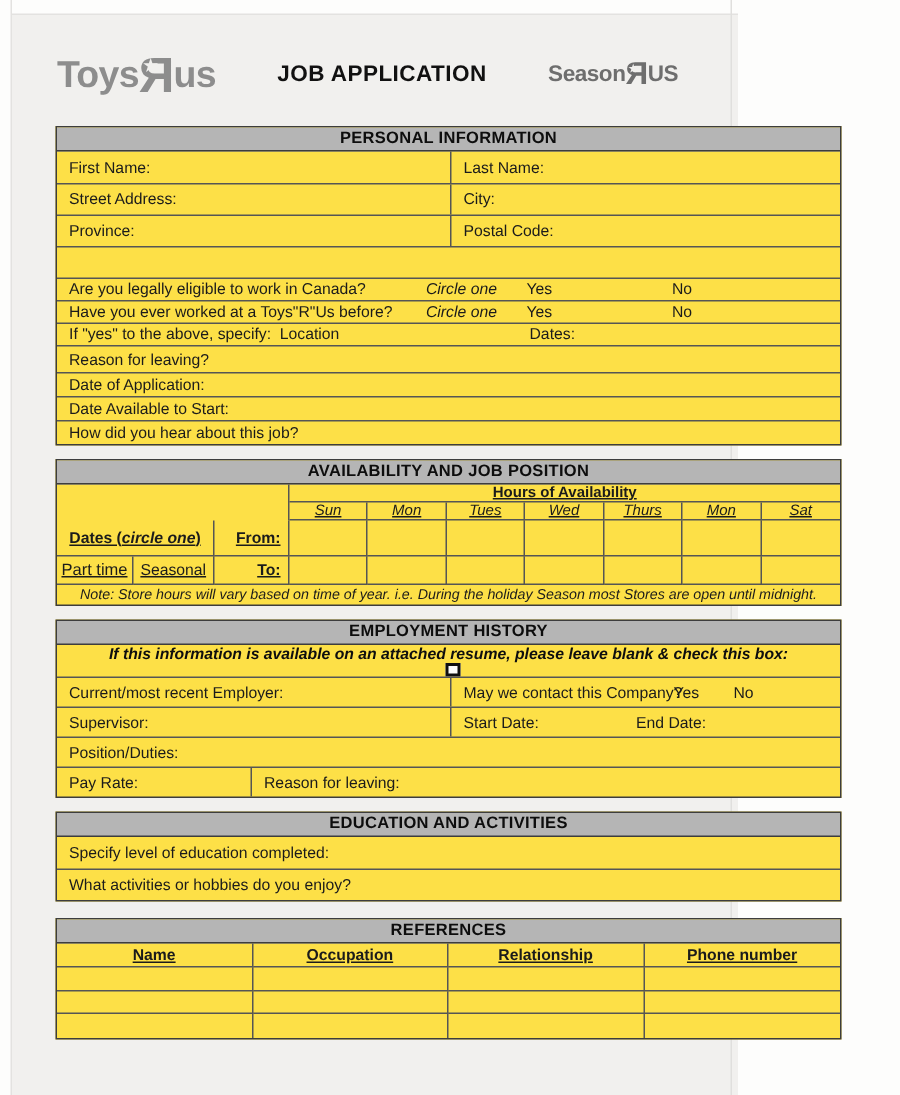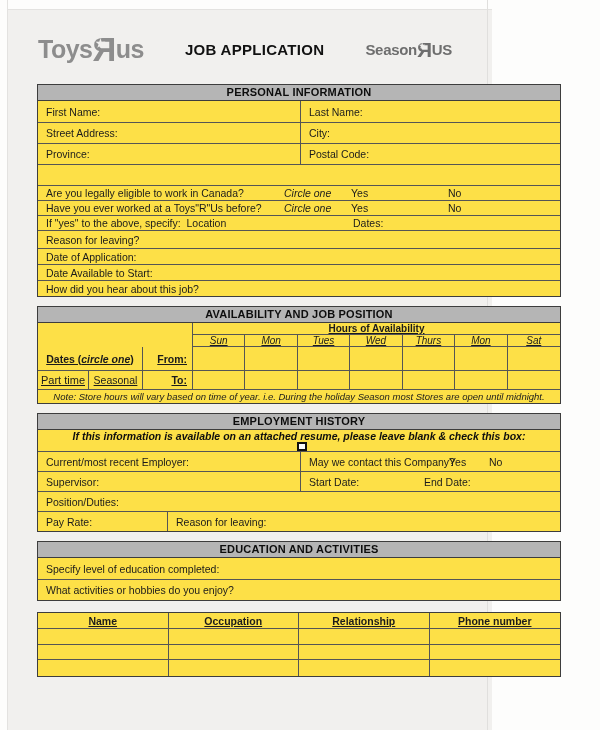--- a/index.html
+++ b/index.html
@@ -230,20 +230,21 @@
       <div class="sec-bar">EDUCATION AND ACTIVITIES</div>
       <div class="row first edu-row">
         <span class="lbl">Specify level of education completed:</span>
       </div>
       <div class="row edu-row">
         <span class="lbl">What activities or hobbies do you enjoy?</span>
       </div>
     </section>
 
     <section class="sec">
+      <div class="sec-bar">REFERENCES</div>
       <div class="ref-grid">
         <div class="ref-h br bb">Name</div>
         <div class="ref-h br bb">Occupation</div>
         <div class="ref-h br bb">Relationship</div>
         <div class="ref-h bb">Phone number</div>
 
         <div class="ref-c br bb"></div>
         <div class="ref-c br bb"></div>
         <div class="ref-c br bb"></div>
         <div class="ref-c bb"></div>

